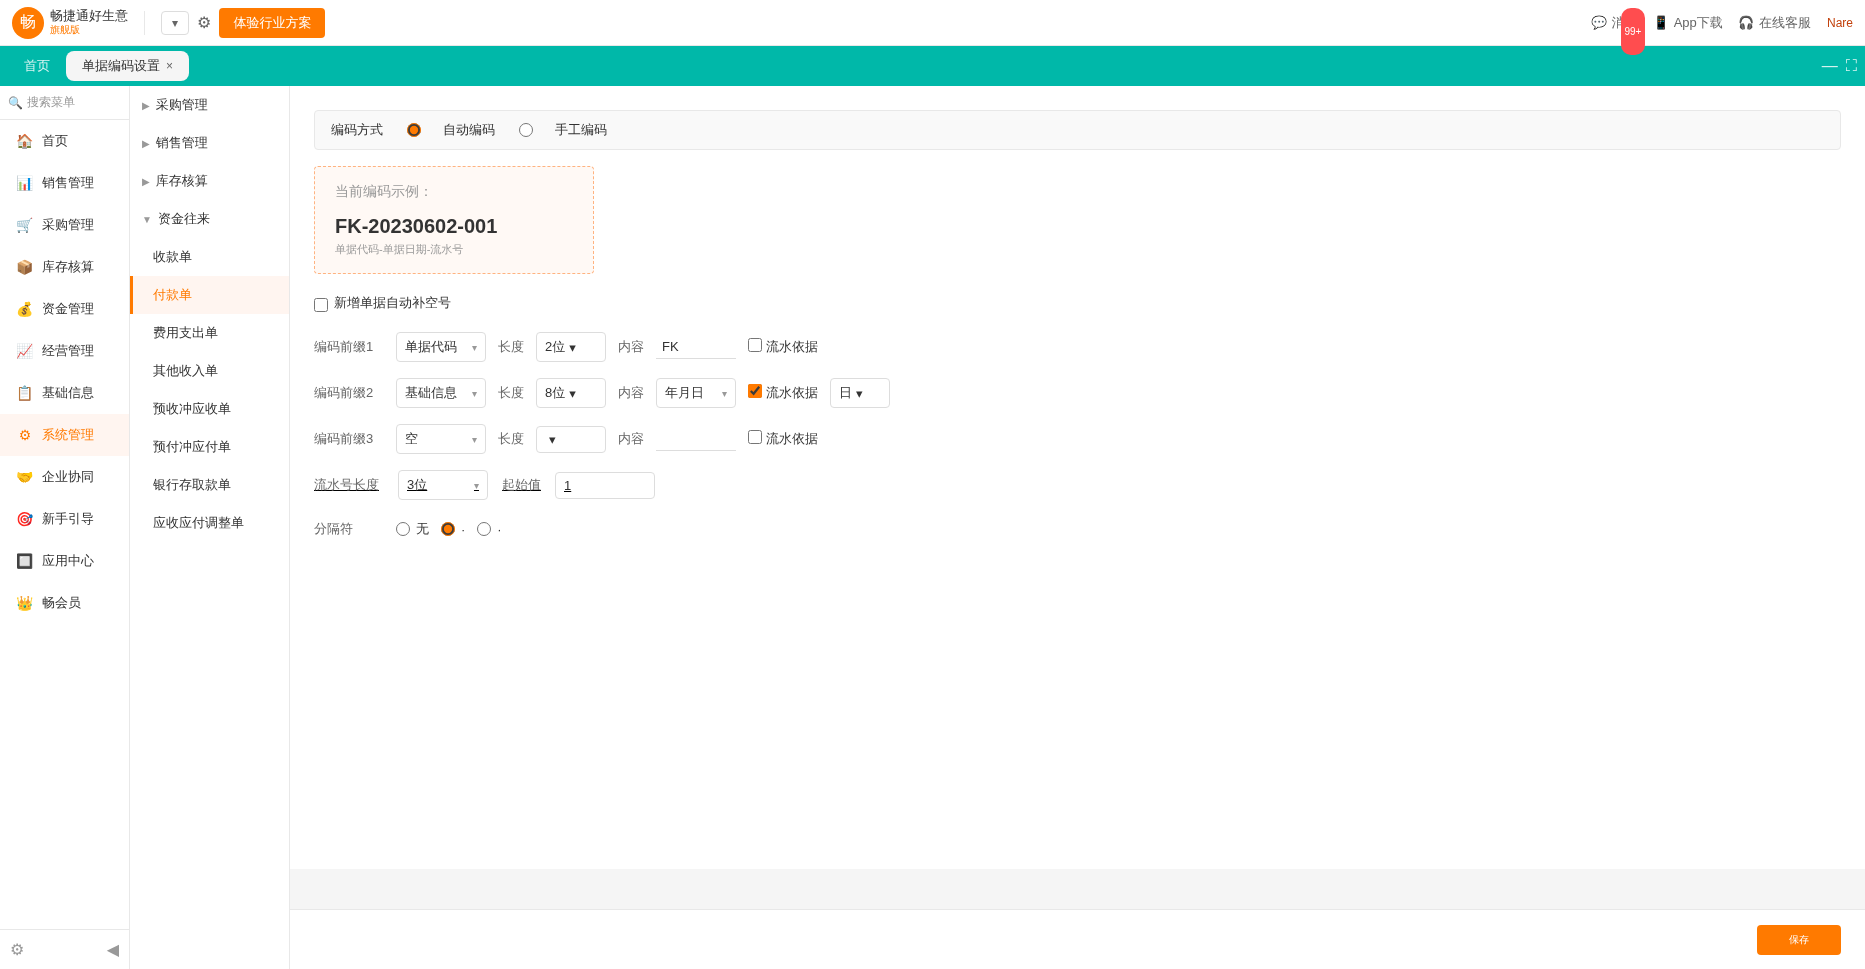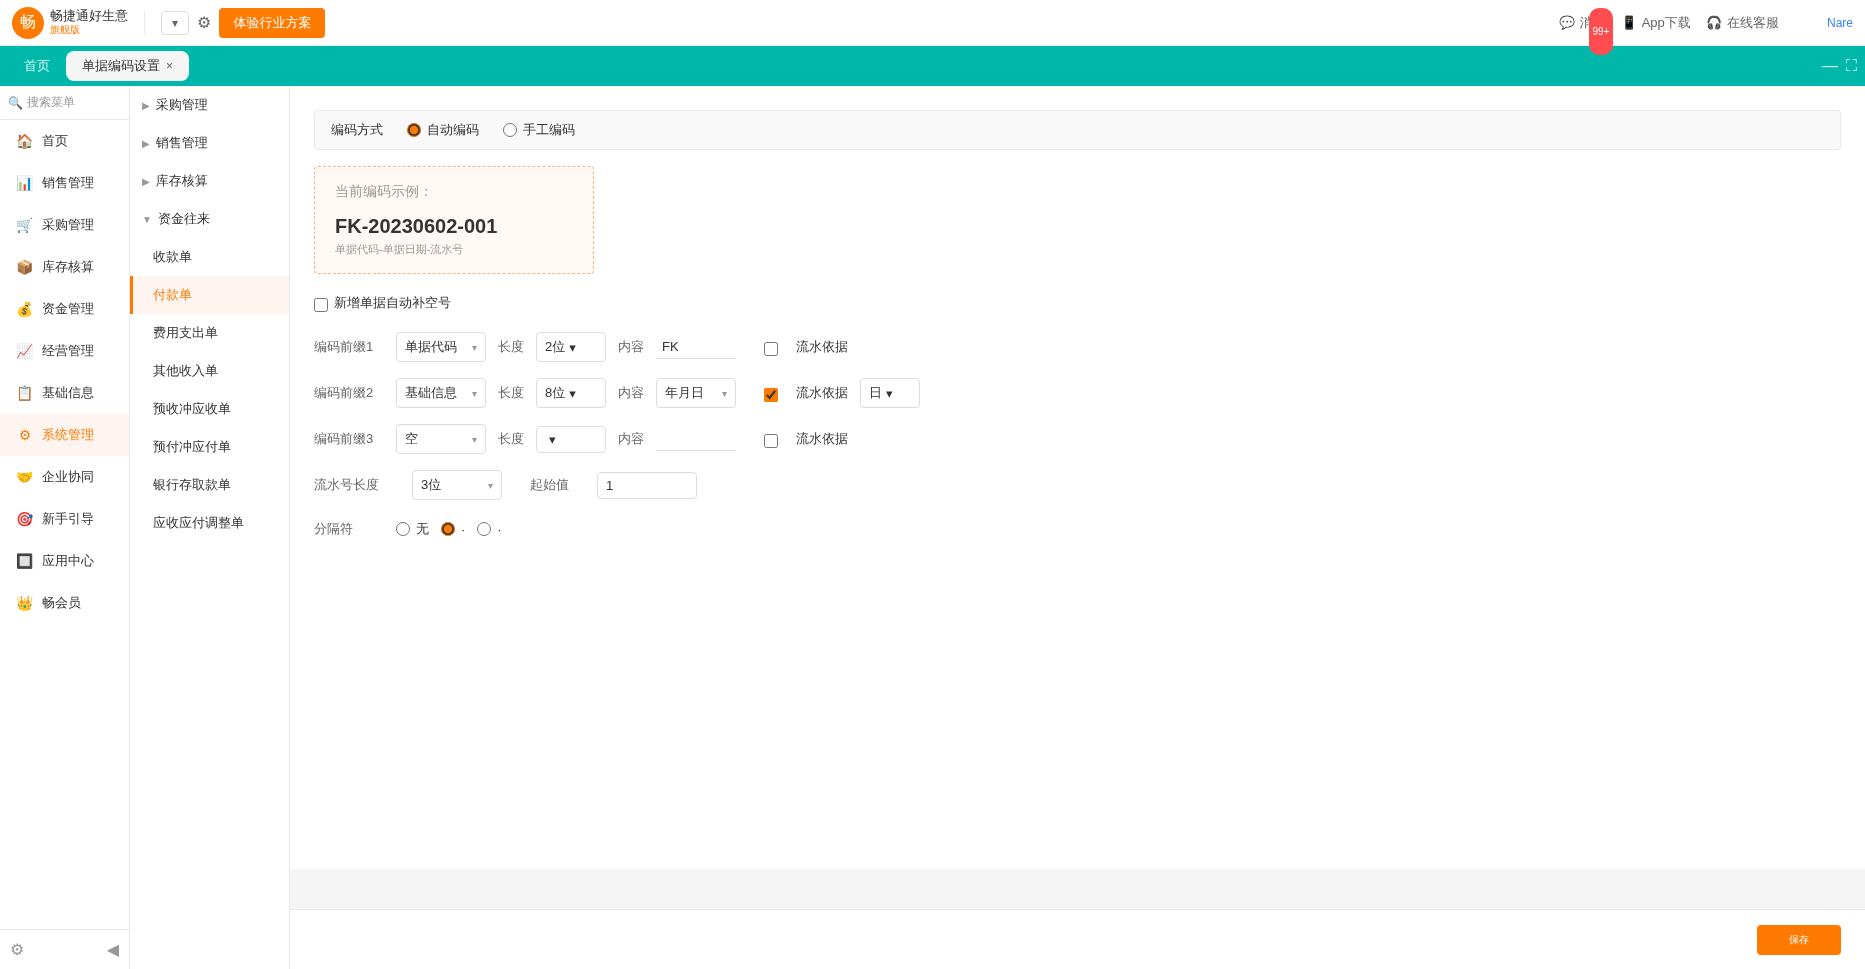--- a/index.html
+++ b/index.html
@@ -21,21 +21,21 @@
     .logo-icon { width: 32px; height: 32px; background: #ff7a00; border-radius: 50%; display: flex; align-items: center; justify-content: center; color: white; font-size: 16px; }
     .logo-text { font-size: 13px; color: #333; line-height: 1.2; }
     .logo-sub { font-size: 10px; color: #ff7a00; }
     .dropdown-btn { border: 1px solid #ddd; border-radius: 4px; padding: 4px 10px; cursor: pointer; background: #fff; font-size: 12px; color: #666; display: flex; align-items: center; gap: 4px; }
     .settings-icon { color: #666; cursor: pointer; font-size: 16px; }
     .trial-btn { background: #ff7a00; color: white; border: none; border-radius: 4px; padding: 6px 14px; cursor: pointer; font-size: 13px; }
     .topbar-right { display: flex; align-items: center; gap: 16px; color: #666; font-size: 13px; }
     .msg-area { display: flex; align-items: center; gap: 4px; cursor: pointer; position: relative; }
     .badge { background: #ff4d4f; color: white; border-radius: 10px; font-size: 10px; padding: 18px 4px; position: absolute; top: -6px; right: -8px; }
     .topbar-right-item { display: flex; align-items: center; gap: 4px; cursor: pointer; color: #666; }
-    .user-name { color: #3b82f6; font-size: 12px; cursor: pointer; margin-left: 32px; }
+    .user-name { color: #c2410c; font-size: 12px; cursor: pointer; }
 
     
     .main-container { display: flex; flex: 1; overflow: hidden; }
 
     
     .sidebar { width: 130px; background: #fff; border-right: 1px solid #e8e8e8; display: flex; flex-direction: column; overflow-y: auto; flex-shrink: 0; }
     .sidebar-search { padding: 8px; border-bottom: 1px solid #e8e8e8; display: flex; align-items: center; gap: 4px; color: #999; cursor: pointer; font-size: 12px; }
     .sidebar-item { padding: 12px 16px; display: flex; align-items: center; gap: 8px; cursor: pointer; color: #333; font-size: 13px; transition: background 0.2s; }
     .sidebar-item.active { background: #fff5f0; color: #ff7a00; }
     .sidebar-item .icon { width: 18px; height: 18px; display: flex; align-items: center; justify-content: center; font-size: 14px; }
@@ -59,21 +59,21 @@
 
     
     .content-area { flex: 1; overflow: auto; background: #f5f5f5; }
     .content-inner { background: #fff; min-height: calc(100% - 40px); margin: 0; padding: 24px; }
 
     
     .page-title { font-size: 18px; color: #333; font-weight: 500; margin-bottom: 20px; }
 
     
     .encoding-mode { background: #f9f9f9; border: 1px solid #e8e8e8; border-radius: 4px; padding: 10px 16px; margin-bottom: 16px; display: flex; align-items: center; gap: 16px; }
-    .encoding-mode label { display: flex; align-items: center; gap: 6px; cursor: pointer; color: #333; font-size: 13px; }
+    .encoding-mode label { display: flex; align-items: center; gap: 22px; cursor: pointer; color: #333; font-size: 13px; }
     .encoding-mode span { color: #333; font-size: 13px; margin-right: 8px; }
 
     
     input[type="radio"] { accent-color: #ff7a00; width: 14px; height: 14px; cursor: pointer; }
     input[type="checkbox"] { accent-color: #ff7a00; width: 14px; height: 14px; cursor: pointer; }
 
     
     .description { font-size: 12px; color: #666; margin-bottom: 16px; line-height: 1.6; }
 
     
@@ -100,25 +100,25 @@
     .config-select {
       border: 1px solid #ddd; border-radius: 4px; padding: 5px 8px;
       font-size: 13px; color: #333; cursor: pointer; background: #fff;
       display: flex; align-items: center; gap: 4px; min-width: 90px;
     }
     .config-select .arrow { color: #999; font-size: 10px; margin-left: auto; }
     .len-label { color: #666; font-size: 13px; flex-shrink: 0; }
     .len-select { border: 1px solid #ddd; border-radius: 4px; padding: 5px 8px; font-size: 13px; color: #333; cursor: pointer; background: #fff; display: flex; align-items: center; gap: 4px; min-width: 70px; }
     .content-label { color: #666; font-size: 13px; flex-shrink: 0; }
     .content-input { border: none; border-bottom: 1px solid #ddd; padding: 4px 6px; font-size: 13px; color: #333; width: 80px; outline: none; }
-    .waterflow-check { display: flex; align-items: flex-end; gap: 18px; font-size: 13px; color: #333; cursor: pointer; margin-left: 16px; }
+    .waterflow-check { display: flex; align-items: flex-start; gap: 4px; font-size: 13px; color: #333; cursor: pointer; }
     .day-select { border: 1px solid #ddd; border-radius: 4px; padding: 5px 8px; font-size: 13px; color: #333; cursor: pointer; background: #fff; display: flex; align-items: center; gap: 4px; min-width: 60px; }
 
     
-    .flow-row { display: flex; align-items: center; gap: 28px; margin-bottom: 20px; }
+    .flow-row { display: flex; align-items: center; gap: 14px; margin-bottom: 20px; text-decoration: underline; }
 
     
     .sep-row { display: flex; align-items: center; gap: 12px; flex-wrap: wrap; }
     .sep-label { color: #666; font-size: 13px; width: 70px; flex-shrink: 0; }
     .sep-options { display: flex; align-items: center; gap: 12px; }
     .sep-option { display: flex; align-items: center; gap: 6px; cursor: pointer; font-size: 13px; color: #333; }
 
     
     .bottom-bar { height: 60px; background: #fff; border-top: 1px solid #e8e8e8; display: flex; align-items: center; justify-content: flex-end; padding: 0 24px; flex-shrink: 0; }
     .save-btn { background: #ff7a00; color: white; border: none; border-radius: 4px; padding: 8px 32px; font-size: 10px; cursor: pointer; }

